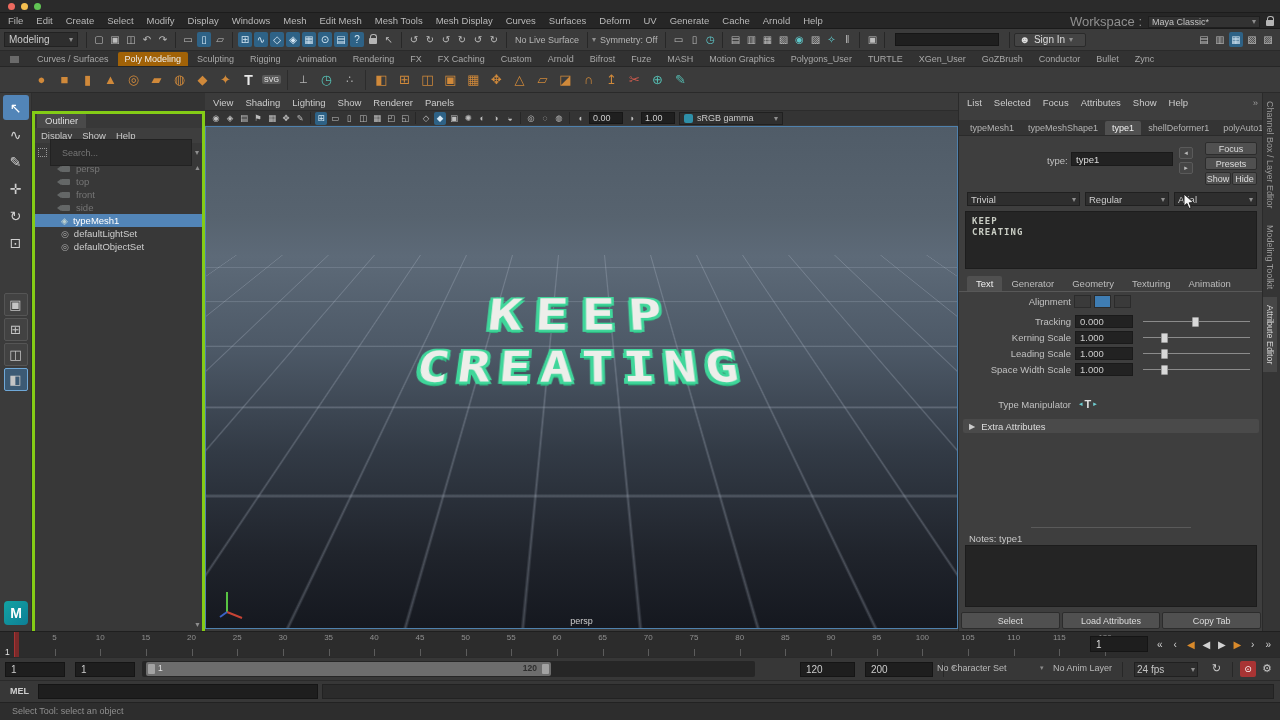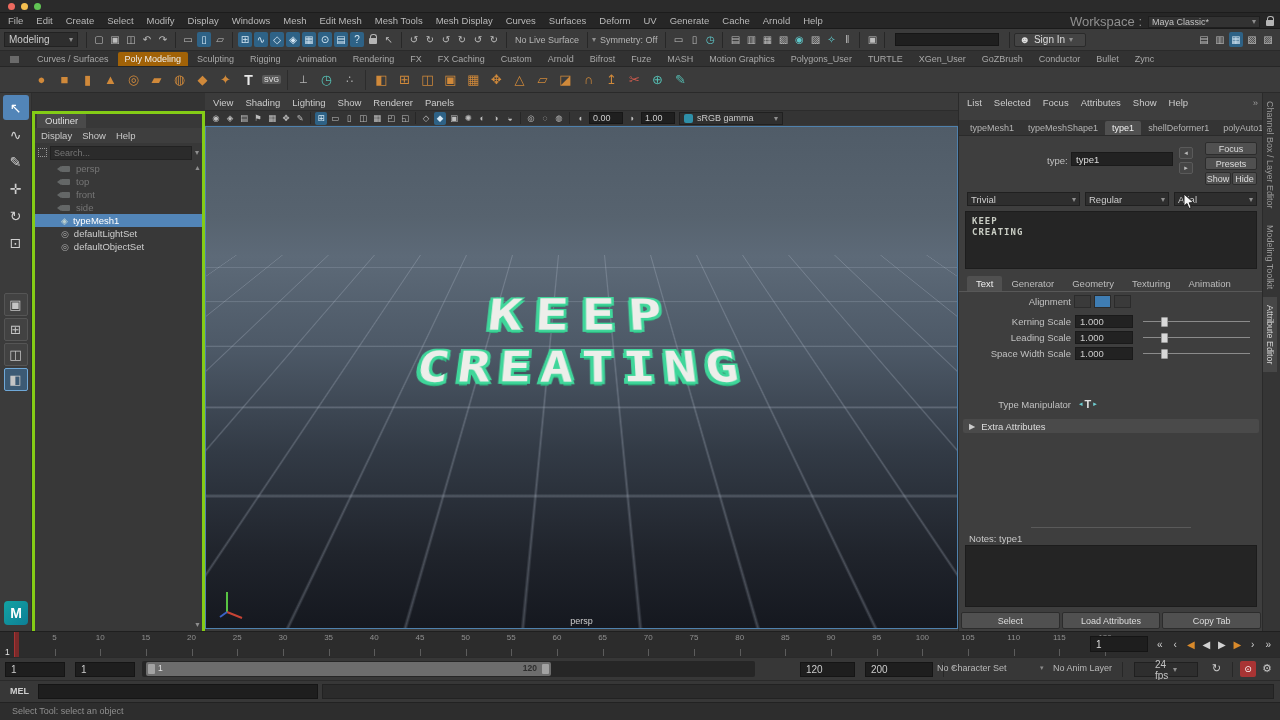--- a/index.html
+++ b/index.html
@@ -46,21 +46,21 @@
 #toolbox-layouts{margin-top:38px}
 .layout-btn{width:24px;height:23px;margin:2px auto 0;display:flex;align-items:center;justify-content:center;font-size:13px;color:#c5c5c5;border:1px solid #555;border-radius:2px;background:#424242}
 .layout-btn.active{border:1px solid #6fa8d8;background:#3c5a74}
 #maya-logo{position:absolute;left:4px;bottom:6px;width:24px;height:24px;border-radius:4px;background:linear-gradient(135deg,#13a3a3,#0d7f96);color:#fff;font-weight:bold;font-size:14px;display:flex;align-items:center;justify-content:center}
 
 #outliner{position:absolute;left:32px;top:111px;width:173px;height:538px;background:#383838;border:3px solid #84cc16}
 #outliner-tab{display:inline-block;background:#4a4a4a;color:#ddd;font-size:9.5px;padding:1px 8px 2px;margin:0 0 0 2px}
 #outliner-menus{display:flex;gap:10px;padding:2px 6px;color:#c9c9c9;font-size:9.5px;background:#3e3e3e}
 #outliner-search{display:flex;align-items:center;margin:3px 3px;height:13px;gap:3px}
 #search-filter-icon{width:9px;height:9px;border:1px dotted #9a9a9a}
-#outliner-search input{flex:1;height:14px;background:#2b2b2b;border:1px solid #222;color:#8a8a8a;font-size:9px;padding:0 3px}
+#outliner-search input{flex:1;height:27px;background:#2b2b2b;border:1px solid #222;color:#8a8a8a;font-size:9px;padding:0 11px}
 #outliner-items{margin-top:2px}
 .out-row{display:flex;align-items:center;height:13px;padding-left:26px;color:#cfcfcf;font-size:9.5px}
 .out-row.dim{color:#767676}
 .out-row.sel{background:#5285b8;color:#fff}
 .cam-icon{width:9px;height:6px;background:#9aa0a0;border-radius:1px;position:relative;display:inline-block;margin-right:6px;flex:none}
 .cam-icon::before{content:"";position:absolute;left:-4px;top:0;border-right:4px solid #9aa0a0;border-top:3px solid transparent;border-bottom:3px solid transparent}
 .dim .cam-icon{opacity:.45}
 .obj-glyph{margin-right:5px;font-size:9px;color:#bcd0cf}
 .set-glyph{margin-right:5px;font-size:9px;color:#a9a9a9}
 .oscroll{position:absolute;right:1px;color:#8e8e8e;font-size:7px}
@@ -151,21 +151,21 @@
 #rf1{left:5px;width:60px}#rf2{left:75px;width:60px}
 #range-track{position:absolute;left:142px;top:3px;width:613px;height:16px;background:#262626;border-radius:2px}
 #range-bar{position:absolute;left:4px;top:1px;width:405px;height:14px;background:#6d6d6d;border-radius:2px}
 .rhandle{position:absolute;top:2px;width:7px;height:10px;background:#a2a2a2;border-radius:1px}
 #rb-start-label{position:absolute;left:12px;top:1px;color:#e2e2e2;font-size:8.5px}
 #rb-end-label{position:absolute;right:14px;top:1px;color:#2e2e2e;font-size:8.5px;font-weight:bold}
 #rf3{left:800px;width:55px}#rf4{left:865px;width:68px}
 .rsep{position:absolute;top:4px;width:1px;height:15px;background:#272727}
 .rtext{position:absolute;top:5px;color:#b9b9b9;font-size:9px}
 .rchev{position:absolute;top:6px;color:#8a8a8a;font-size:7px}
-#fps-dd{position:absolute;left:1134px;top:4px;width:64px;height:15px;background:#2e2e2e;border:1px solid #202020;color:#c5c5c5;display:flex;align-items:center;justify-content:space-between;padding:0 20px}
+#fps-dd{position:absolute;left:1134px;top:4px;width:64px;height:15px;background:#2e2e2e;border:1px solid #202020;color:#c5c5c5;display:flex;align-items:center;justify-content:space-between;padding:0 2px}
 #loop-icon{position:absolute;left:1212px;top:4px;color:#c9c9c9;font-size:11px}
 #autokey{position:absolute;left:1240px;top:3px;width:16px;height:16px;background:#a83434;border-radius:2px;color:#fff;display:flex;align-items:center;justify-content:center;font-size:9px}
 #animpref-icon{position:absolute;left:1262px;top:4px;color:#c9c9c9;font-size:11px}
 
 #commandline{position:absolute;left:0;top:680px;width:1280px;height:22px;background:#373737;border-top:1px solid #2a2a2a}
 #mel-label{position:absolute;left:10px;top:5px;color:#cfcfcf;font-weight:bold;font-size:9px}
 #mel-input{position:absolute;left:38px;top:3px;width:280px;height:15px;background:#1e1e1e;border:1px solid #151515}
 #mel-output{position:absolute;left:322px;top:3px;width:952px;height:15px;background:#2b2b2b;border:1px solid #222}
 #helpline{position:absolute;left:0;top:702px;width:1280px;height:18px;background:#2d2d2d;border-top:1px solid #222;color:#8f8f8f;padding:3px 0 0 12px;font-size:9px}
 
@@ -565,20 +565,27 @@
       <span class="ae-subtab">Animation</span>
     </div>
   <div class="ae-abs" id="ae-align-row">
     <span class="ae-label">Alignment</span>
     <span class="al-btn al-l"><span class="al-line"></span><span class="al-line"></span><span class="al-line"></span></span>
     <span class="al-btn al-c active"><span class="al-line"></span><span class="al-line"></span><span class="al-line"></span></span>
     <span class="al-btn al-r"><span class="al-line"></span><span class="al-line"></span><span class="al-line"></span></span>
   </div>
   <div class="ae-abs" id="ae-sliders">
       <div class="ae-row">
+        <span class="ae-label">Tracking</span>
+        <span class="ae-field">0.000</span>
+        <span class="ae-track">
+          <span class="ae-thumb" style="left: calc(49% - 3px);"></span>
+        </span>
+      </div>
+      <div class="ae-row">
         <span class="ae-label">Kerning Scale</span>
         <span class="ae-field">1.000</span>
         <span class="ae-track">
           <span class="ae-thumb" style="left: calc(20% - 3px);"></span>
         </span>
       </div>
       <div class="ae-row">
         <span class="ae-label">Leading Scale</span>
         <span class="ae-field">1.000</span>
         <span class="ae-track">

